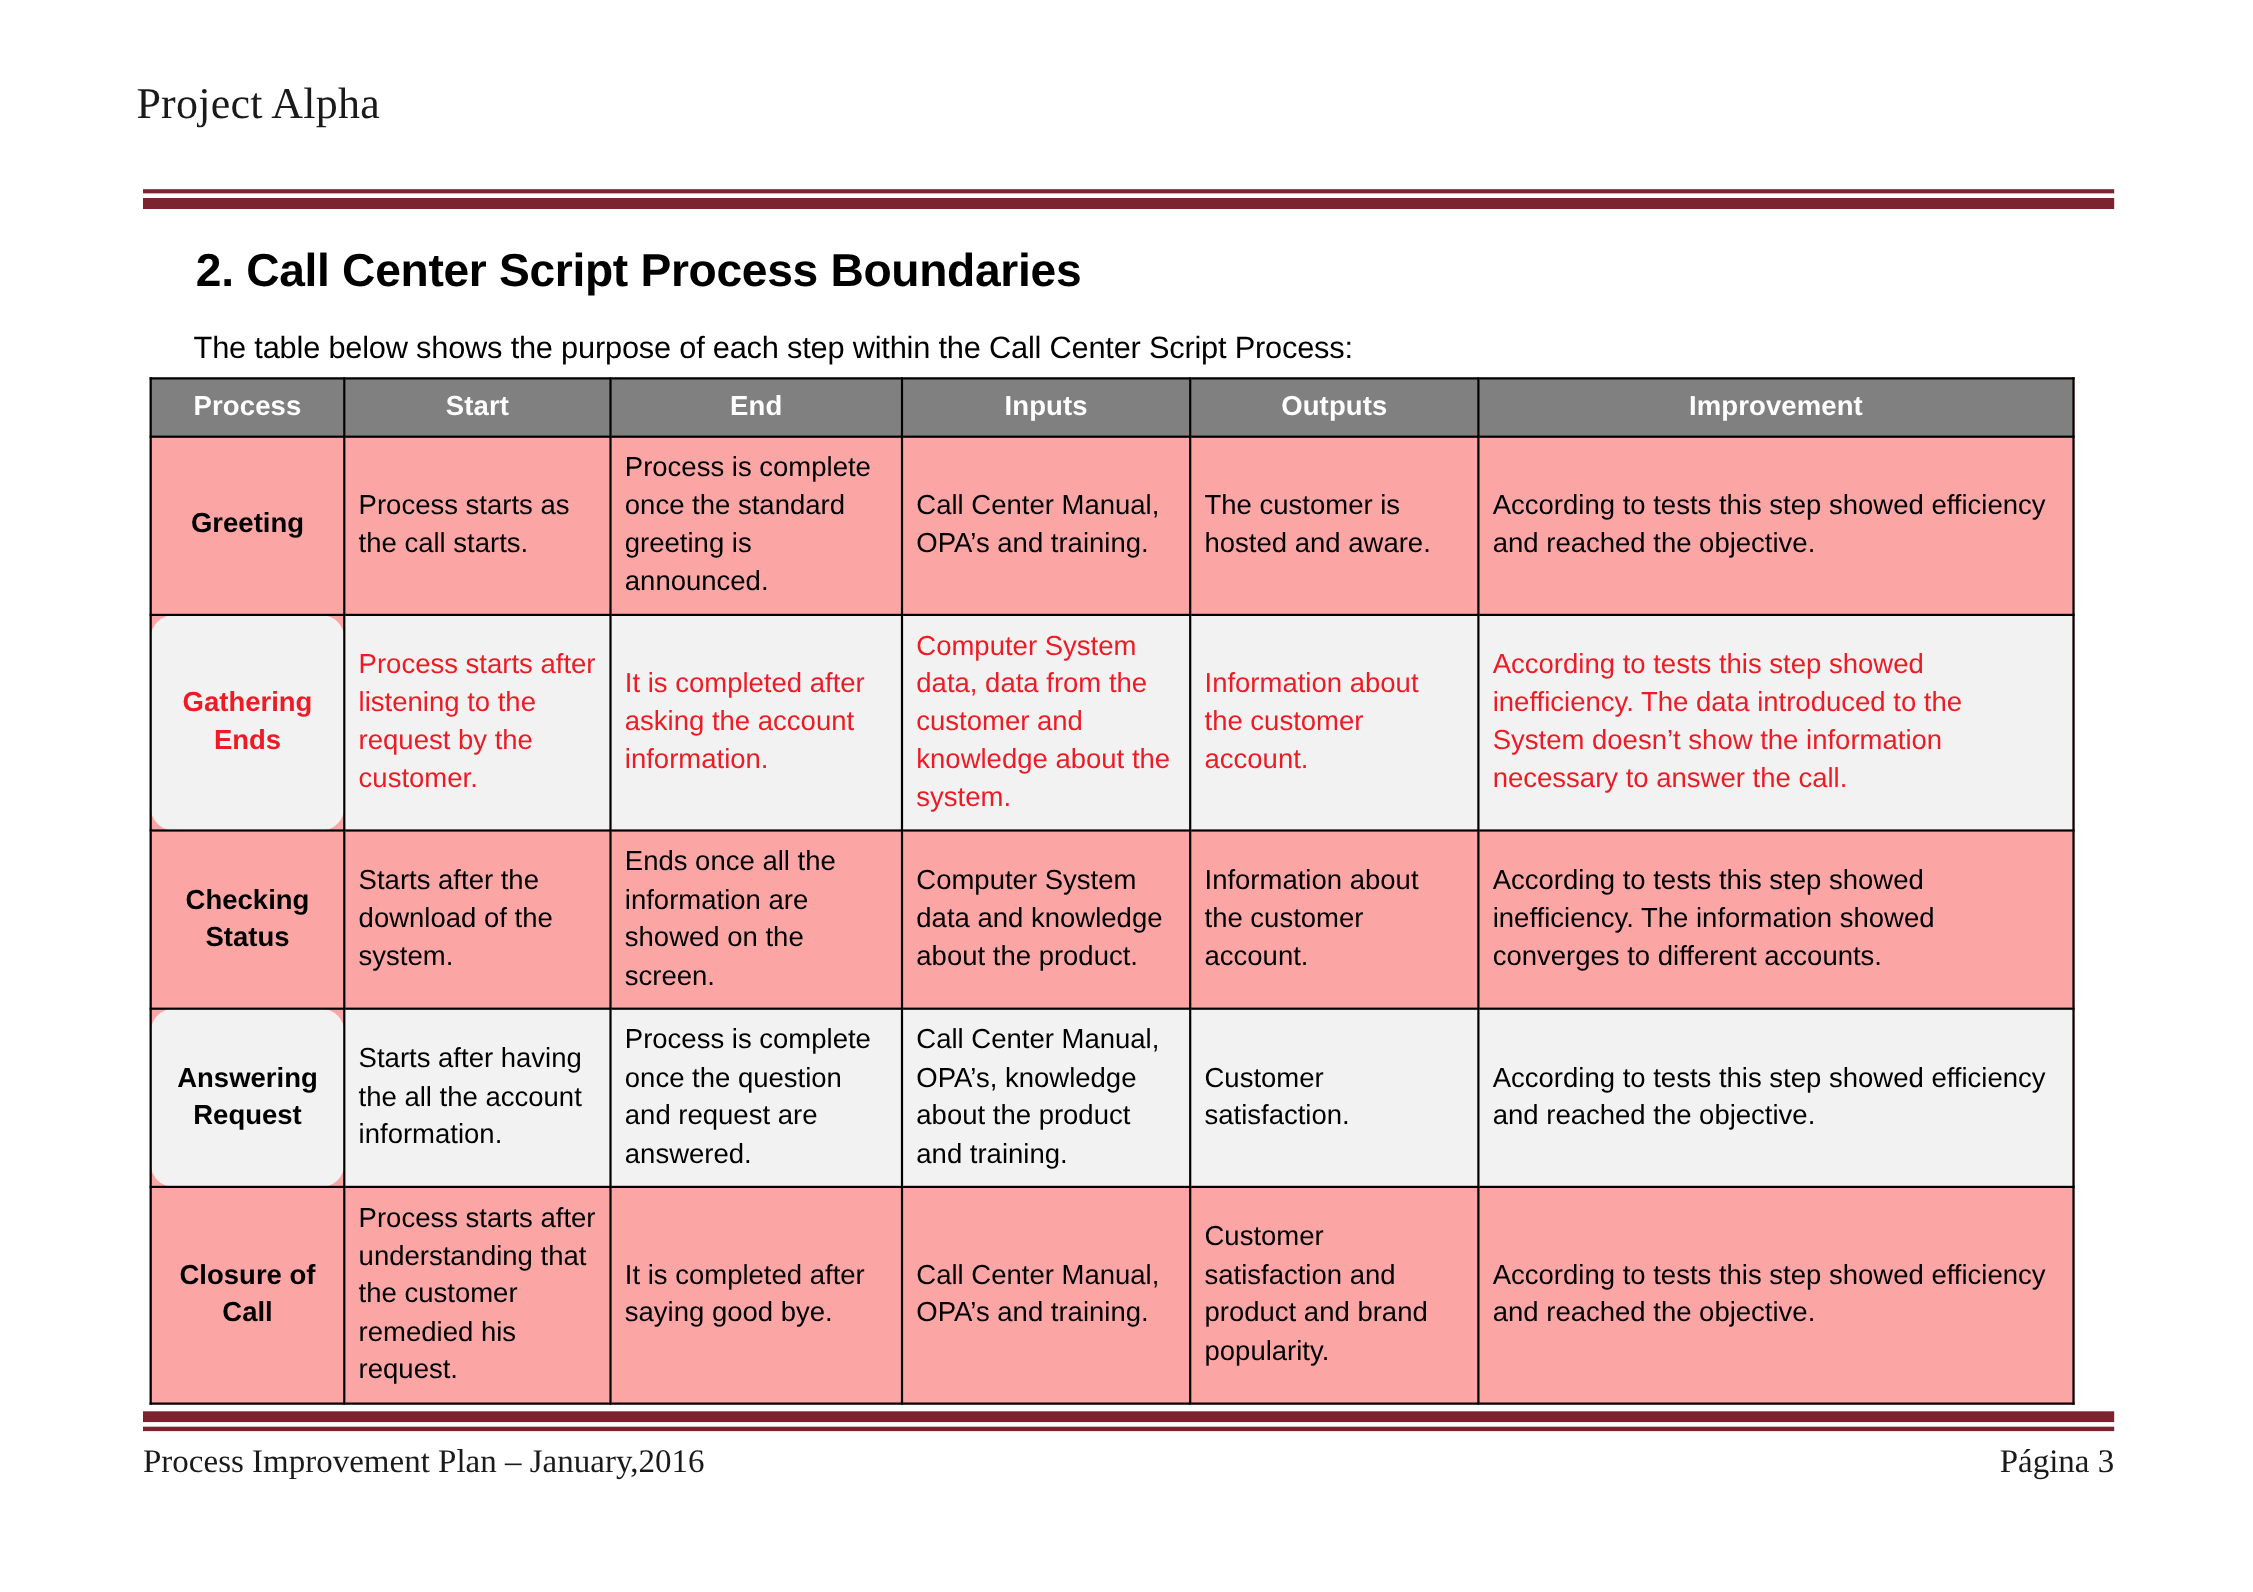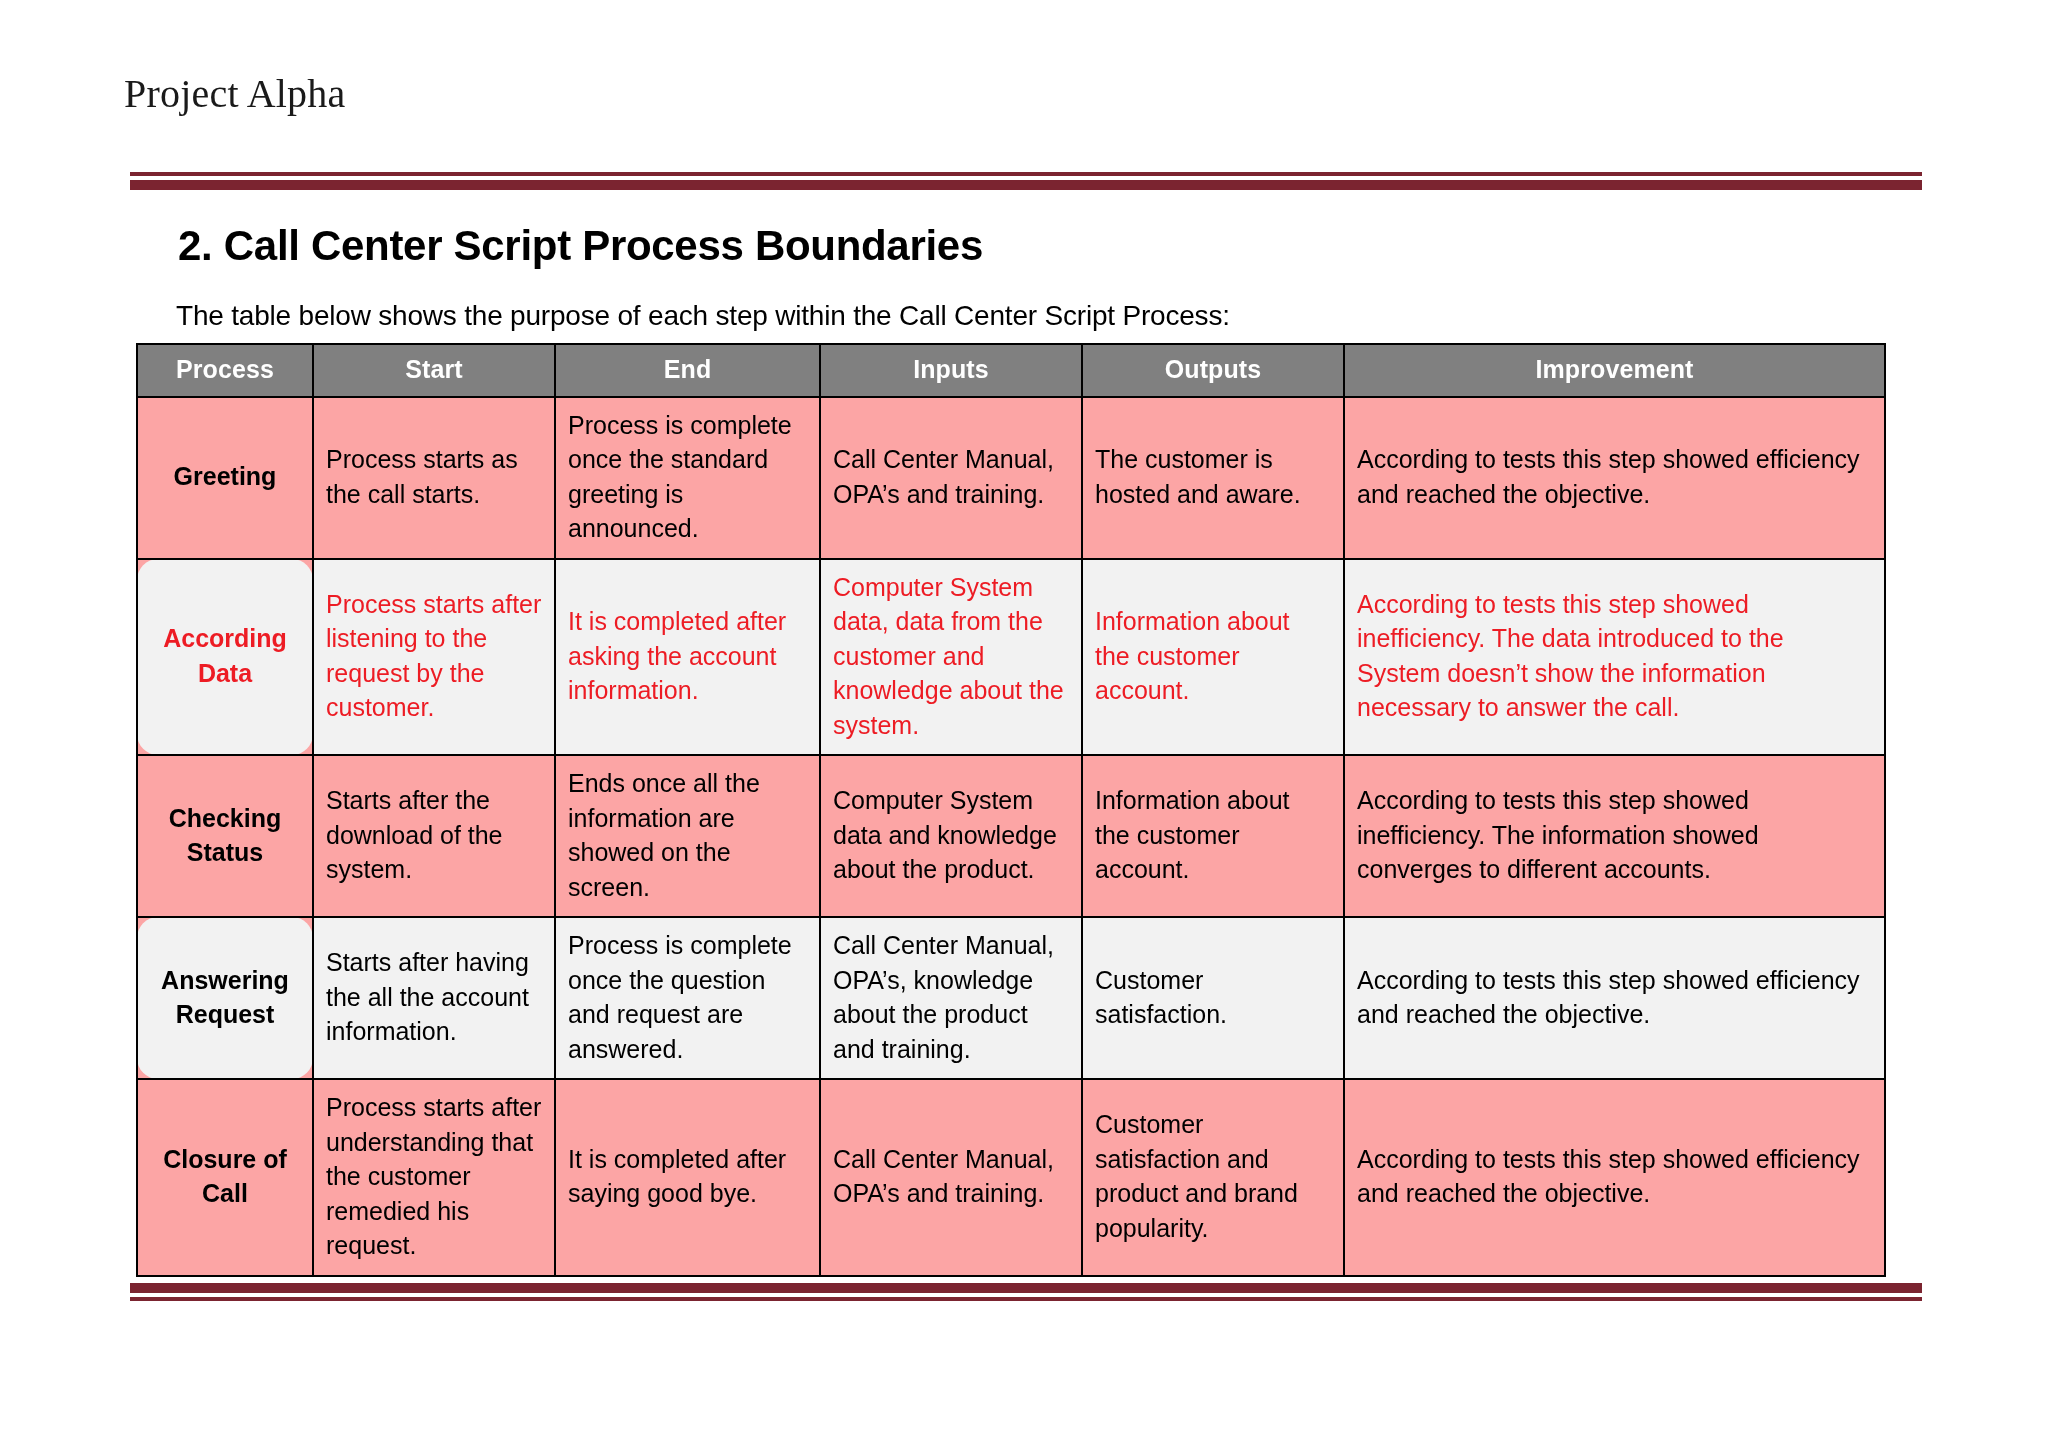--- a/index.html
+++ b/index.html
@@ -220,21 +220,21 @@
         <tr>
           <td class="cell-process">Greeting</td>
           <td>Process starts as the call starts.</td>
           <td>Process is complete once the standard greeting is announced.</td>
           <td>Call Center Manual, OPA’s and training.</td>
           <td>The customer is hosted and aware.</td>
           <td>According to tests this step showed efficiency and reached the objective.</td>
         </tr>
 
         <tr class="row-shaded row-alert">
-          <td class="cell-process">According Data</td>
+          <td class="cell-process">Gathering Ends</td>
           <td>Process starts after listening to the request by the customer.</td>
           <td>It is completed after asking the account information.</td>
           <td>Computer System data, data from the customer and knowledge about the system.</td>
           <td>Information about the customer account.</td>
           <td>According to tests this step showed inefficiency. The data introduced to the System doesn’t show the information necessary to answer the call.</td>
         </tr>
 
         <tr>
           <td class="cell-process">Checking Status</td>
           <td>Starts after the download of the system.</td>
@@ -265,14 +265,18 @@
       </tbody>
     </table>
   </div>
 
   <div class="rule-footer">
     <div class="thick"></div>
     <div class="gap"></div>
     <div class="thin"></div>
   </div>
 
+  <div class="doc-footer">
+    <div class="doc-footer-left">Process Improvement Plan – January,2016</div>
+    <div class="doc-footer-right">Página 3</div>
+  </div>
 
 </div>
 
 </body></html>

